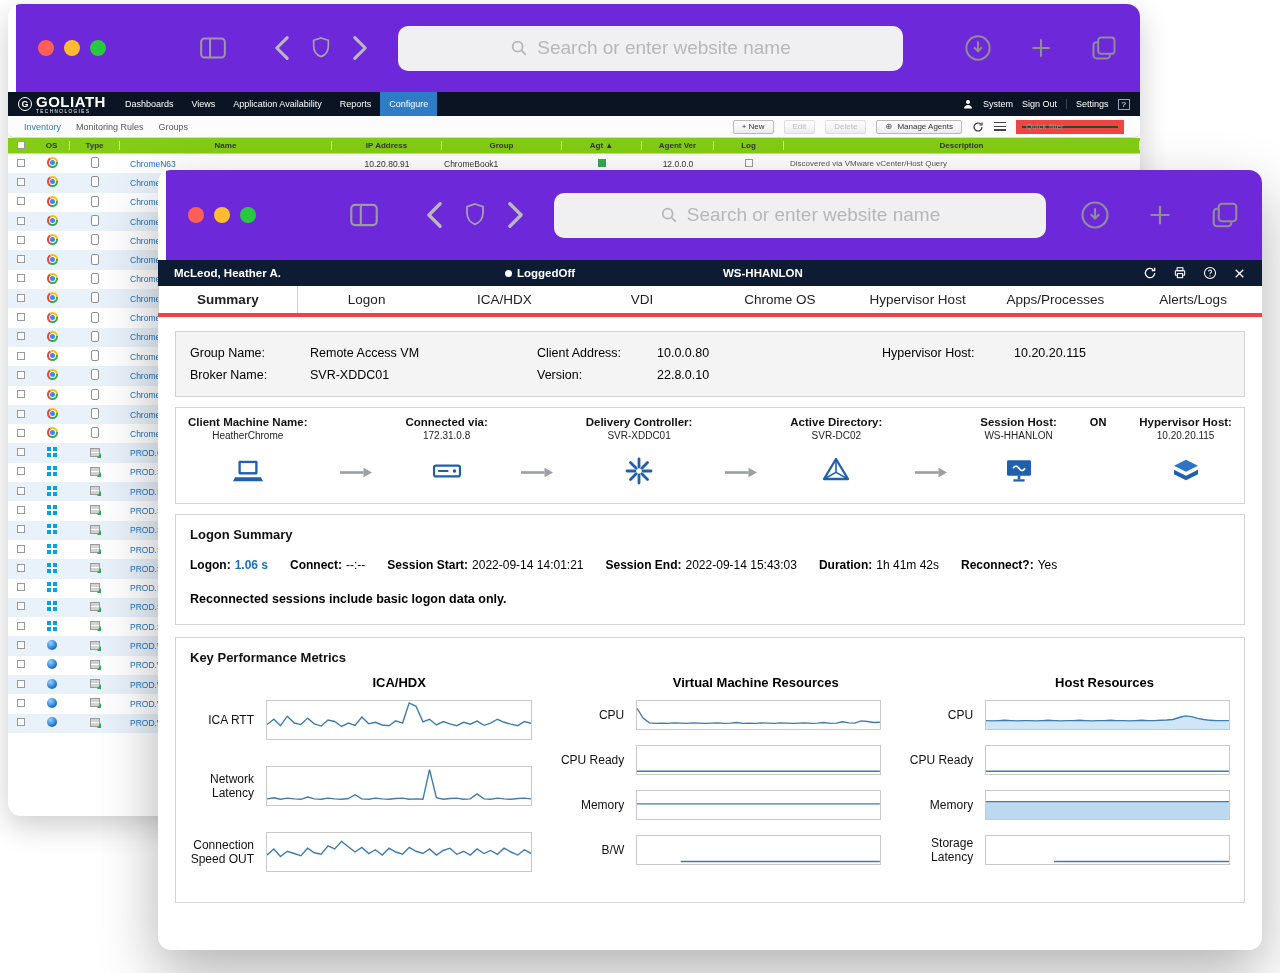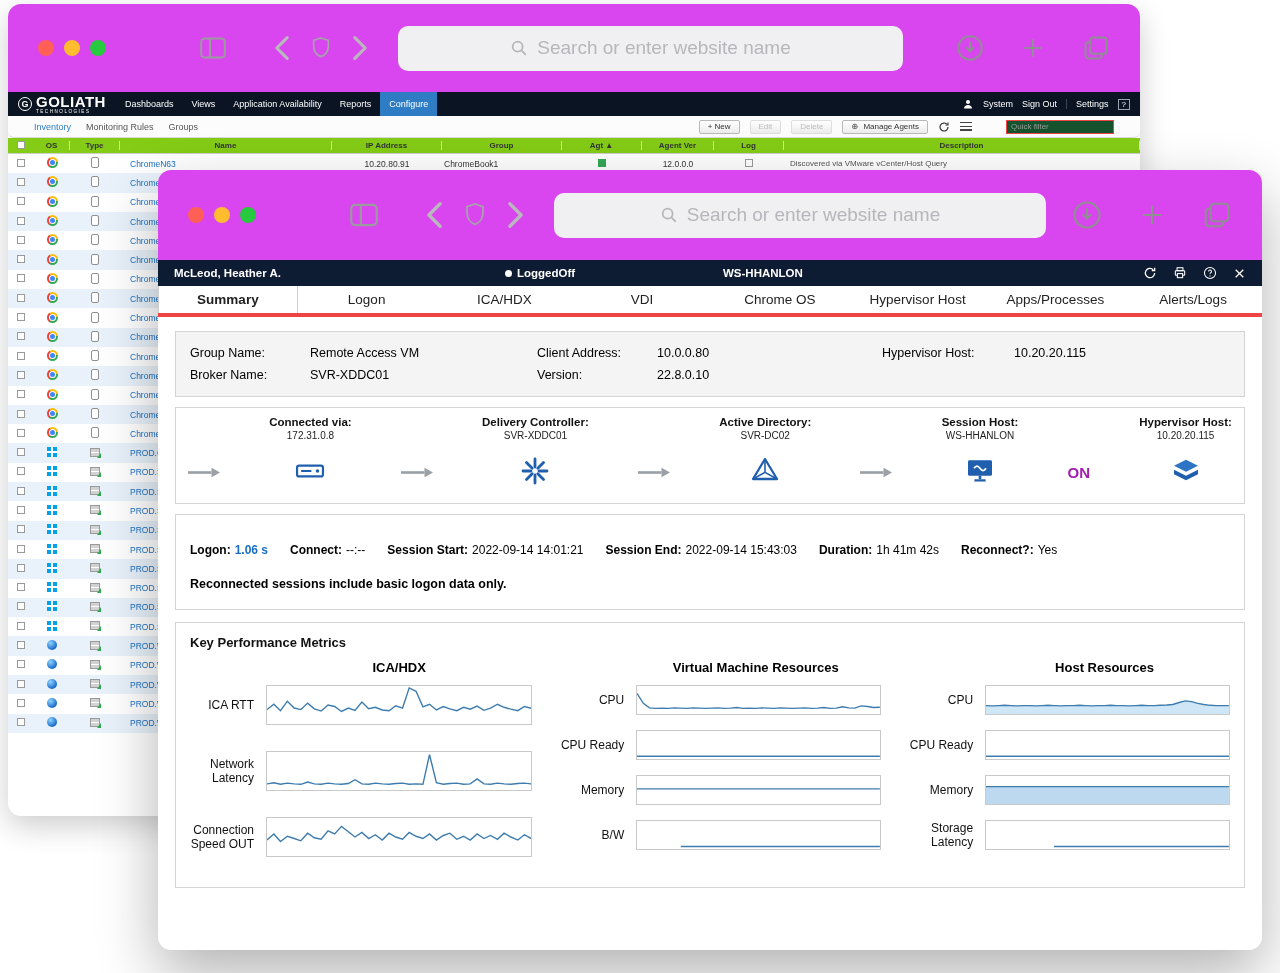--- a/index.html
+++ b/index.html
@@ -4,21 +4,21 @@
 <style>
   * { margin:0; padding:0; box-sizing:border-box; }
   html,body { width:1280px; height:973px; }
   body { background:#ffffff; font-family:"Liberation Sans", sans-serif; position:relative; overflow:hidden; }
 
   .window { position:absolute; background:#fff; border-radius:13px; overflow:hidden; }
   .window.back  { left:8px;  top:4px;   width:1132px; height:812px; box-shadow:0 10px 30px rgba(0,0,0,.20); }
   .window.front { left:158px; top:170px; width:1104px; height:780px; box-shadow:0 24px 60px rgba(0,0,0,.30); }
 
   
-  .browser-bar { height:90px; display:flex; align-items:center; padding:0 30px; background:#d946ef; }
+  .browser-bar { height:90px; display:flex; align-items:center; padding:0 22px; background:#6d28d9;margin-left:8px; }
   .back .browser-bar { height:88px; }
   .lights { display:flex; gap:10px; }
   .light { width:16px; height:16px; border-radius:50%; }
   .light.red{background:#ff5f57}.light.yellow{background:#febc2e}.light.green{background:#27c93f}
   .tb-icon { display:inline-flex; align-items:center; justify-content:center; color:#a4a4a9; }
   .sidebar-btn { margin-left:92px; }
   .nav-group { display:flex; align-items:center; gap:20px; margin-left:46px; }
   .search-field { margin-left:30px; width:505px; height:45px; background:#f0f0f2; border-radius:10px;
     display:flex; align-items:center; justify-content:center; gap:9px; color:#b6b6bc; font-size:19px; }
   .front .search-field { width:492px; }
@@ -32,30 +32,30 @@
   .g-title { font-size:15px; font-weight:bold; letter-spacing:.5px; line-height:1; }
   .g-sub { font-size:4.6px; letter-spacing:1.5px; line-height:1.3; }
   .g-nav { display:flex; height:100%; align-items:center; margin-left:10px; }
   .g-nav-item { font-size:9px; padding:0 9px; height:100%; display:flex; align-items:center; }
   .g-nav-item.active { background:#2e7cc3; }
   .g-right { margin-left:auto; display:flex; align-items:center; gap:9px; font-size:9px; }
   .g-box { border:1px solid #9aa4b0; padding:0 3px; font-size:8px; }
   .g-sep { width:1px; height:10px; background:#3a4656; }
 
   .inv-bar { height:22px; display:flex; align-items:center; background:#fcfcfc; border-bottom:1px solid #d8d8d8;
-    padding:0 26px; gap:15px; font-size:9px; color:#555;border-radius:6px; }
+    padding:0 16px; gap:15px; font-size:9px; color:#555;border-radius:6px; }
   .inv-tab.active { color:#2e7cc3; }
   .inv-actions { margin-left:auto; display:flex; align-items:center; gap:10px; }
   .btn { height:14px; border:1px solid #b9b9b9; border-radius:2px; background:linear-gradient(#fff,#ececec);
     font-size:8px; color:#333; display:flex; align-items:center; padding:0 8px; gap:3px; white-space:nowrap; }
   .btn.disabled { color:#bcbcbc; border-color:#dedede; }
   .icon-lines { width:12px; height:9px;
     background:linear-gradient(#444 0 1.5px, transparent 1.5px 3.7px, #444 3.7px 5.2px, transparent 5.2px 7.4px, #444 7.4px 9px); }
-  .quick-filter { width:108px; height:14px; border:1px solid #ef4444; background:#14532d; font-size:8px; color:#999;
-    display:flex; align-items:center; padding:0 4px;margin-left:24px; }
+  .quick-filter { width:108px; height:14px; border:6px solid #ef4444; background:#14532d; font-size:8px; color:#999;
+    display:flex; align-items:center; padding:0 4px; }
 
   .tbl-head, .tbl-row { display:grid; grid-template-columns:26px 36px 50px 212px 110px 120px 80px 72px 70px 1fr; align-items:center; }
   .tbl-head { height:16px; background:#84cc16; border-bottom:1px solid #cfcfcf; font-size:8px; font-weight:bold; color:#333; }
   .tbl-head .th { text-align:center; border-right:1px solid #dcdcdc; overflow:hidden; white-space:nowrap; }
   .tbl-row { height:19.3px; font-size:8.5px; color:#333; }
   .tbl-body .tbl-row:nth-child(even) { background:#e9f2fb; }
   .cell { text-align:center; }
   .cell.name { text-align:left; color:#1a6fc4; padding-left:10px; white-space:nowrap; overflow:hidden; }
   .cell.group { text-align:left; padding-left:2px; }
   .cell.desc { text-align:left; color:#555; font-size:8px; padding-left:6px; white-space:nowrap; overflow:hidden; }
@@ -97,21 +97,21 @@
   .info-label { font-weight:normal; width:120px; flex:none; }
   .info-col3 .info-label { width:132px; }
 
   .flow-panel { border:1px solid #d4d4d4; margin-top:10px; padding:8px 12px 14px;
     display:flex; align-items:flex-start; justify-content:space-between; }
   .flow-stage { text-align:center; }
   .flow-label { font-size:11.5px; font-weight:bold; color:#111; }
   .flow-value { font-size:10px; margin-top:2px; color:#222; }
   .flow-icon { margin-top:12px; height:36px; display:flex; justify-content:center; align-items:center; }
   .flow-sep { margin-top:48px; }
-  .flow-on { margin-top:48px; font-weight:bold; font-size:15px; color:#a21caf; }
+  .flow-on { font-weight:bold; font-size:11px; color:#000000; }
 
   .logon-panel { border:1px solid #d4d4d4; margin-top:10px; padding:12px 14px 18px; }
   .panel-title { font-size:13px; font-weight:bold; color:#111; }
   .logon-stats { display:flex; gap:22px; margin-top:16px; font-size:12px; white-space:nowrap; }
   .stat b { margin-right:4px; }
   .stat .hl { color:#1a6fc4; font-weight:bold; }
   .logon-note { margin-top:20px; font-weight:bold; font-size:12.5px; }
 
   .metrics-panel { border:1px solid #d4d4d4; margin-top:12px; padding:12px 14px 4px; }
   .metric-groups { display:flex; gap:28px; margin-top:10px; }
@@ -747,20 +747,31 @@
       </div>
       <div class="info-col3">
         <div class="info-pair">
             <span class="info-label">Hypervisor Host:</span>
             <span>10.20.20.115</span>
           </div>
       </div>
     </div>
 
     <div class="flow-panel" id="flow-panel">
+        <div class="flow-stage">
+          <div class="flow-label">Client Machine Name:</div>
+          <div class="flow-value">HeatherChrome</div>
+          <div class="flow-icon">
+            <svg width="34" height="30" viewBox="0 0 24 22">
+              <rect x="5" y="3.5" width="14" height="10" rx="1" fill="#1f5fad"></rect>
+              <rect x="6.7" y="5.2" width="10.6" height="6.6" fill="#fff"></rect>
+              <path d="M2.5 15.5h19l1.5 3h-22z" fill="#1f5fad"></path>
+            </svg>
+          </div>
+        </div>
         <div class="flow-sep"><svg width="32" height="11" viewBox="0 0 34 11">
             <line x1="0" y1="5.5" x2="25" y2="5.5" stroke="#9aa0a6" stroke-width="2.8"></line>
             <path d="M25 0.5 34 5.5 25 10.5 Z" fill="#9aa0a6"></path>
           </svg></div>
         <div class="flow-stage">
           <div class="flow-label">Connected via:</div>
           <div class="flow-value">172.31.0.8</div>
           <div class="flow-icon">
             <svg width="36" height="30" viewBox="0 0 24 22">
               <rect x="2.5" y="7" width="19" height="8" rx="1.5" fill="none" stroke="#1f5fad" stroke-width="1.6"></rect>
@@ -828,20 +839,21 @@
           <div class="flow-icon">
             <svg width="38" height="32" viewBox="0 0 24 24">
               <path d="M12 3.5 21 8 12 12.5 3 8 Z" fill="#2d74c4"></path>
               <path d="M3 11 12 15.5 21 11 21 14.5 12 19 3 14.5 Z" fill="#1f5fad"></path>
             </svg>
           </div>
         </div>
       </div>
 
     <div class="logon-panel">
+      <div class="panel-title">Logon Summary</div>
       <div class="logon-stats" id="logon-stats">
           <span class="stat"><b>Logon:</b><span class="hl">1.06 s</span></span>
           <span class="stat"><b>Connect:</b><span class="">--:--</span></span>
           <span class="stat"><b>Session Start:</b><span class="">2022-09-14 14:01:21</span></span>
           <span class="stat"><b>Session End:</b><span class="">2022-09-14 15:43:03</span></span>
           <span class="stat"><b>Duration:</b><span class="">1h 41m 42s</span></span>
           <span class="stat"><b>Reconnect?:</b><span class="">Yes</span></span>
         </div>
       <div class="logon-note">Reconnected sessions include basic logon data only.</div>
     </div>

